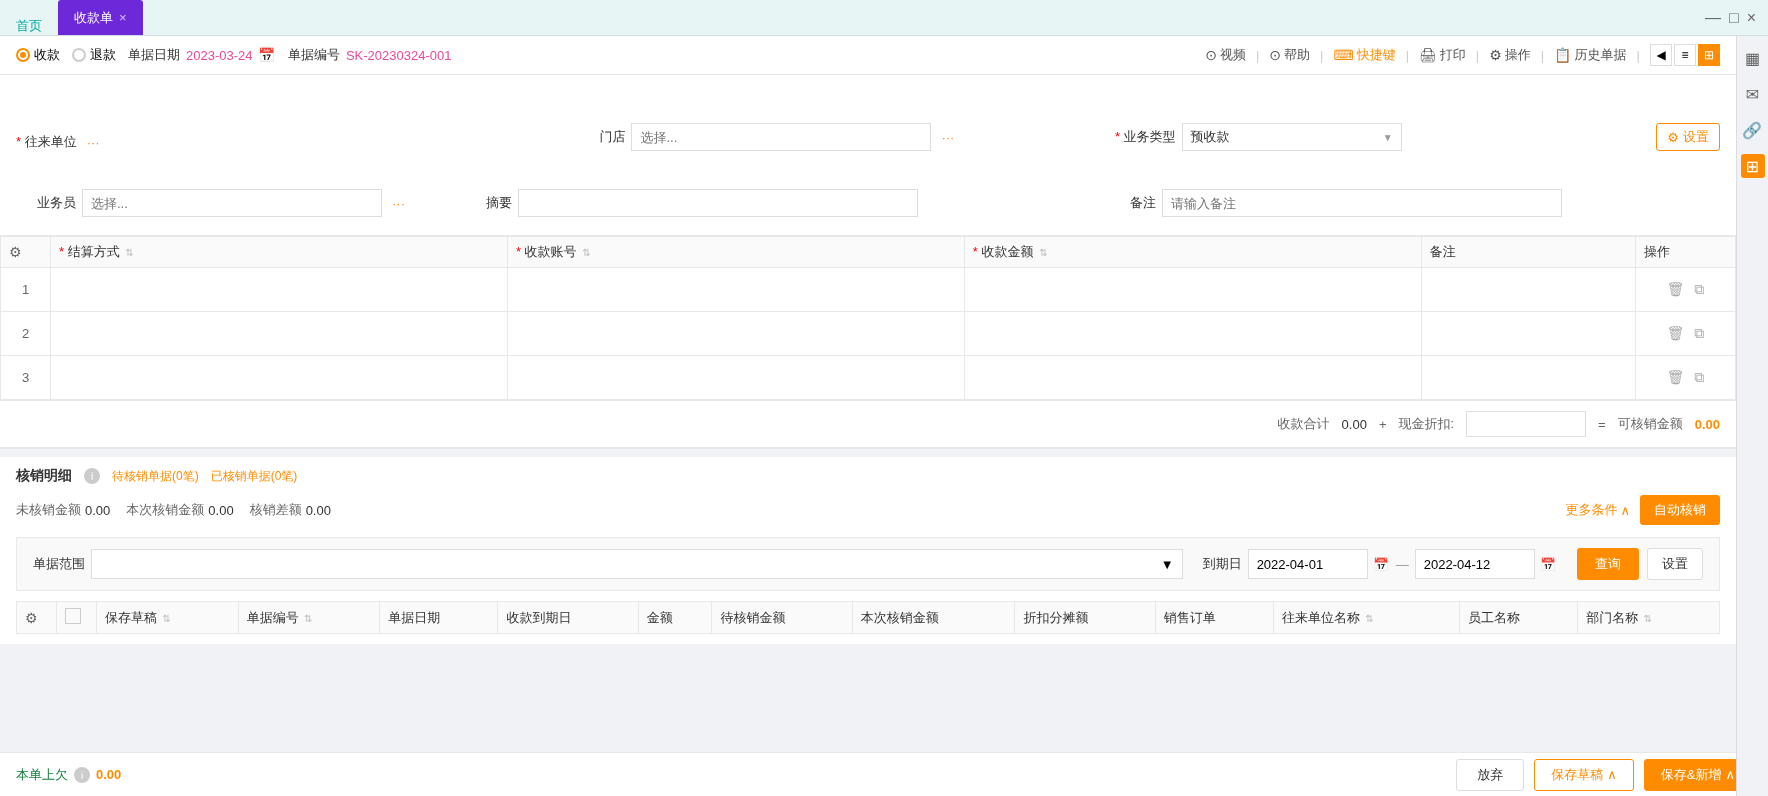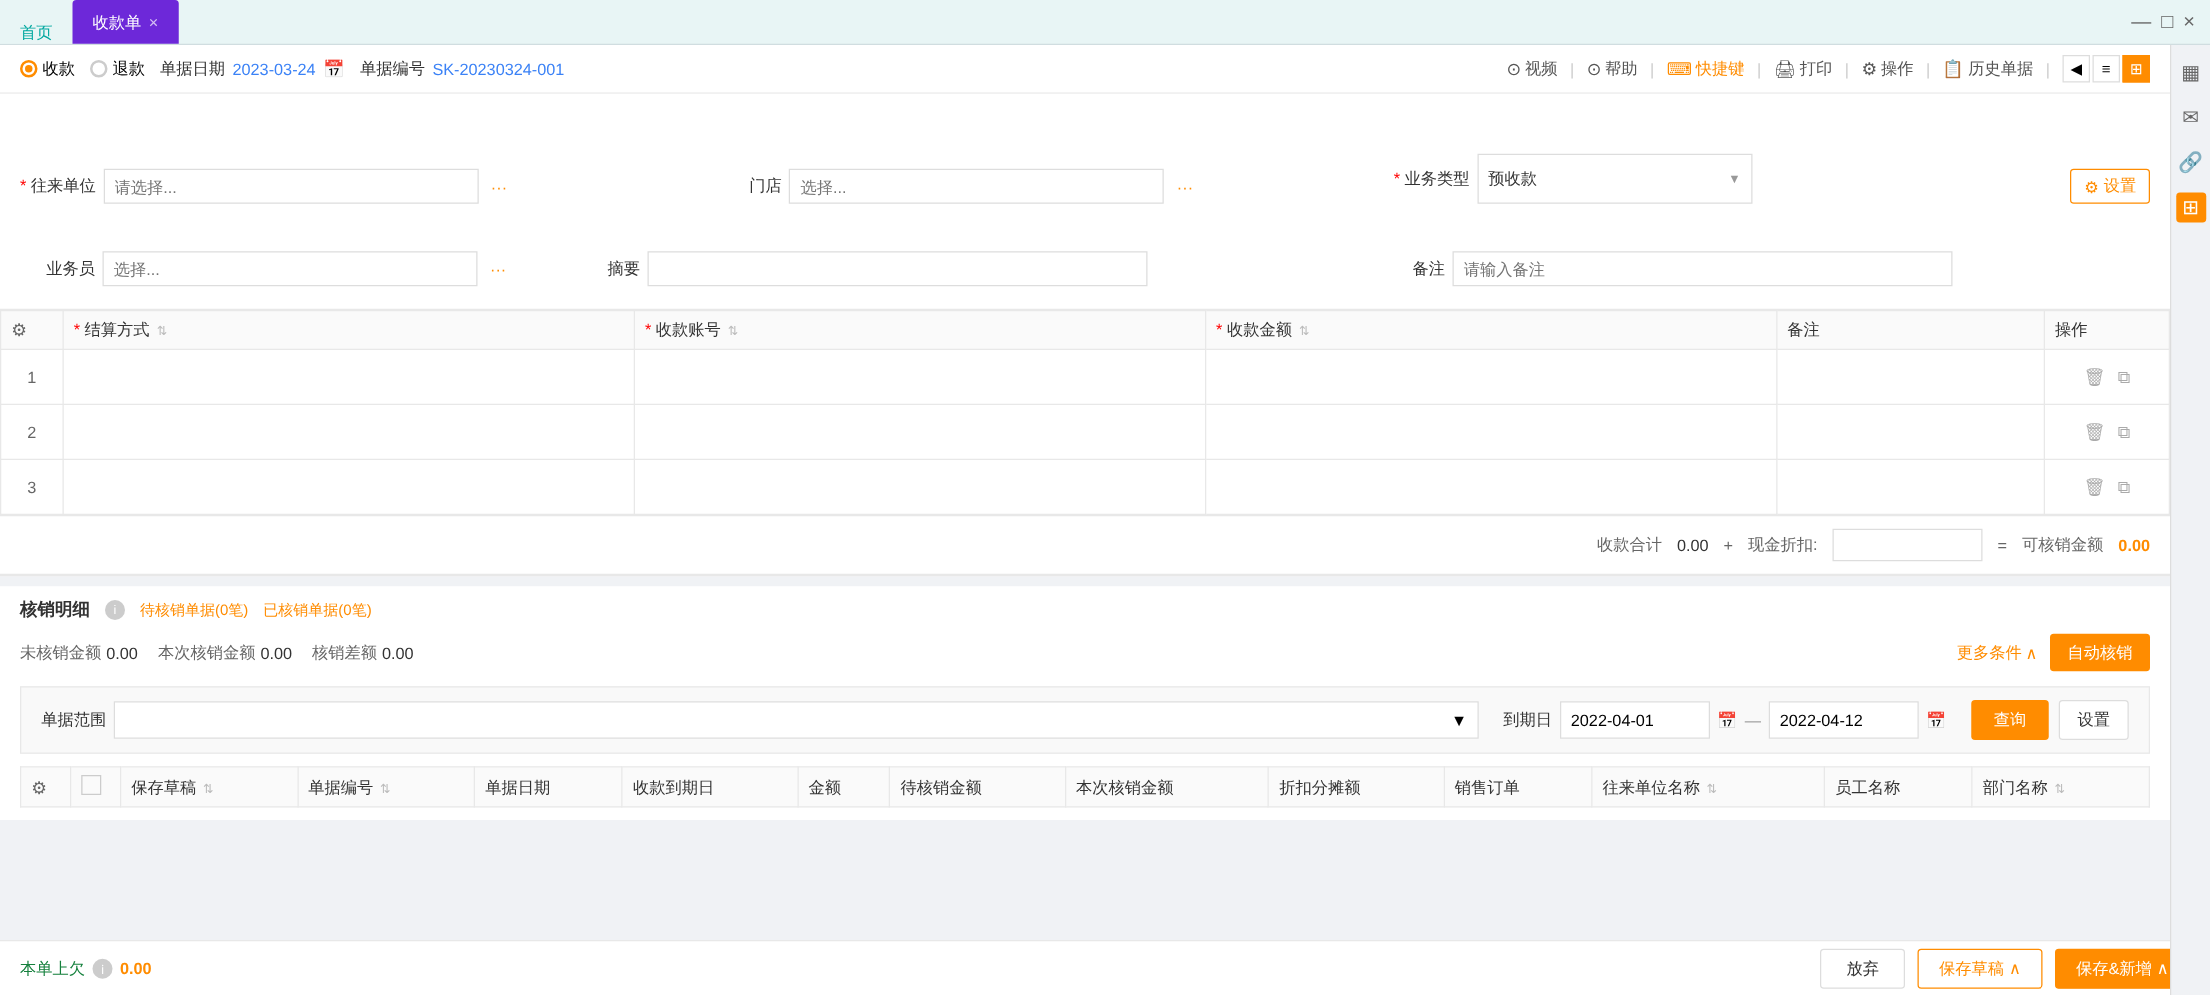--- a/index.html
+++ b/index.html
@@ -39,21 +39,21 @@
       width: 14px; height: 14px; border-radius: 50%; border: 2px solid #ccc;
       display: flex; align-items: center; justify-content: center;
     }
     .radio-dot.checked { border-color: #ff8c00; }
     .radio-dot.checked::after {
       content: ''; width: 6px; height: 6px; background: #ff8c00; border-radius: 50%;
     }
 
     .toolbar-field { display: flex; align-items: center; gap: 6px; }
     .toolbar-label { color: #333; white-space: nowrap; }
-    .toolbar-value { color: #3b82f6; font-weight: normal; }
+    .toolbar-value { color: #ec4899; font-weight: normal; }
     .toolbar-icon { color: #ff8c00; cursor: pointer; font-size: 14px; }
 
     .toolbar-right {
       margin-left: auto; display: flex; align-items: center; gap: 10px;
     }
     .toolbar-action {
       display: flex; align-items: center; gap: 3px; cursor: pointer; color: #555;
       font-size: 12px;
     }
     .toolbar-action .icon { color: #555; font-size: 14px; }
@@ -78,21 +78,21 @@
       display: flex; align-items: center; gap: 6px; flex: 1;
     }
     .field-label { color: #333; white-space: nowrap; min-width: 60px; text-align: right; }
     .required::before { content: '* '; color: #f00; }
     .field-input {
       flex: 1; height: 28px; border: 1px solid #ddd; padding: 0 8px;
       outline: none; color: #999; background: #fff;
     }
     .field-dots { color: #ff8c00; cursor: pointer; margin-left: 4px; }
     .field-select {
-      flex: 1; height: 40px; border: 1px solid #ddd; padding: 0 8px;
+      flex: 1; height: 28px; border: 1px solid #ddd; padding: 0 8px;
       outline: none; color: #333; background: #fff; display: flex;
       align-items: center; justify-content: space-between; cursor: pointer;
     }
     .field-dropdown { color: #999; font-size: 10px; }
 
     .settings-btn {
       background: #fff; border: 1px solid #ff8c00; color: #ff8c00;
       padding: 4px 10px; cursor: pointer; border-radius: 3px; font-size: 12px;
       display: flex; align-items: center; gap: 4px;
     }
@@ -342,21 +342,20 @@
         <div class="layout-btn">≡</div>
         <div class="layout-btn active">⊞</div>
       </div>
     </div>
   </div>
 
   <div class="form-area">
     <div class="form-row">
       <div class="form-field" style="flex:2">
         <span class="field-label required">往来单位</span>
-        <input type="text" class="field-input" style="max-width: 300px;" placeholder="请选择...">
         <span class="field-dots">···</span>
       </div>
       <div class="form-field" style="flex:2; margin-left:20px">
         <span class="field-label">门店</span>
         <input type="text" class="field-input" style="max-width: 300px;" placeholder="选择...">
         <span class="field-dots">···</span>
       </div>
       <div class="form-field" style="flex:2; margin-left:20px">
         <span class="field-label required">业务类型</span>
         <div class="field-select" style="max-width:220px">

